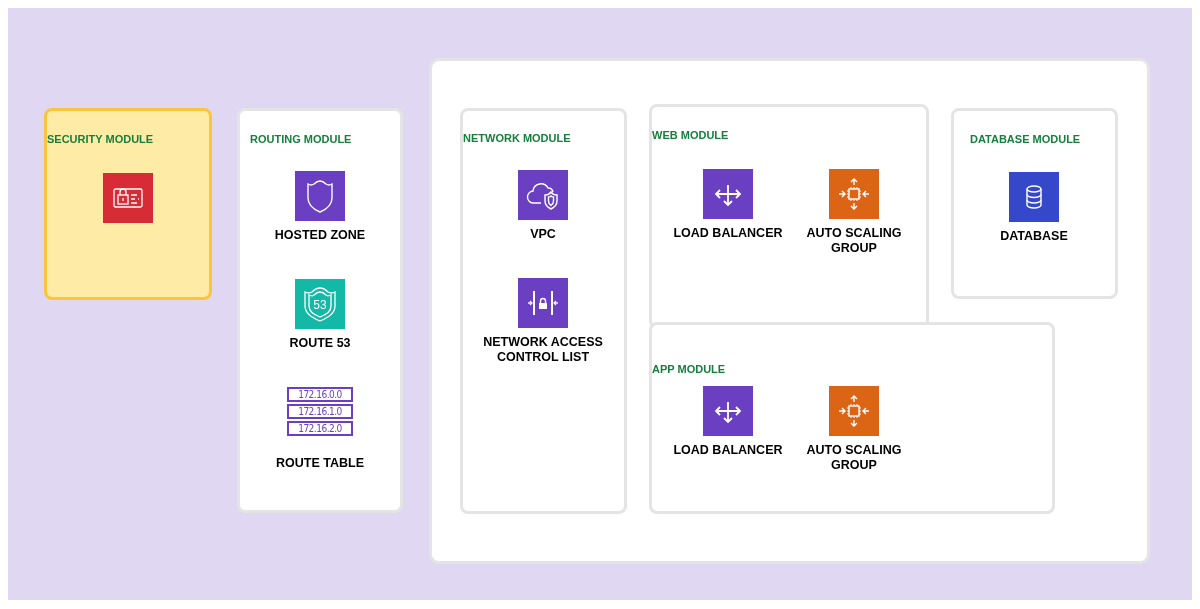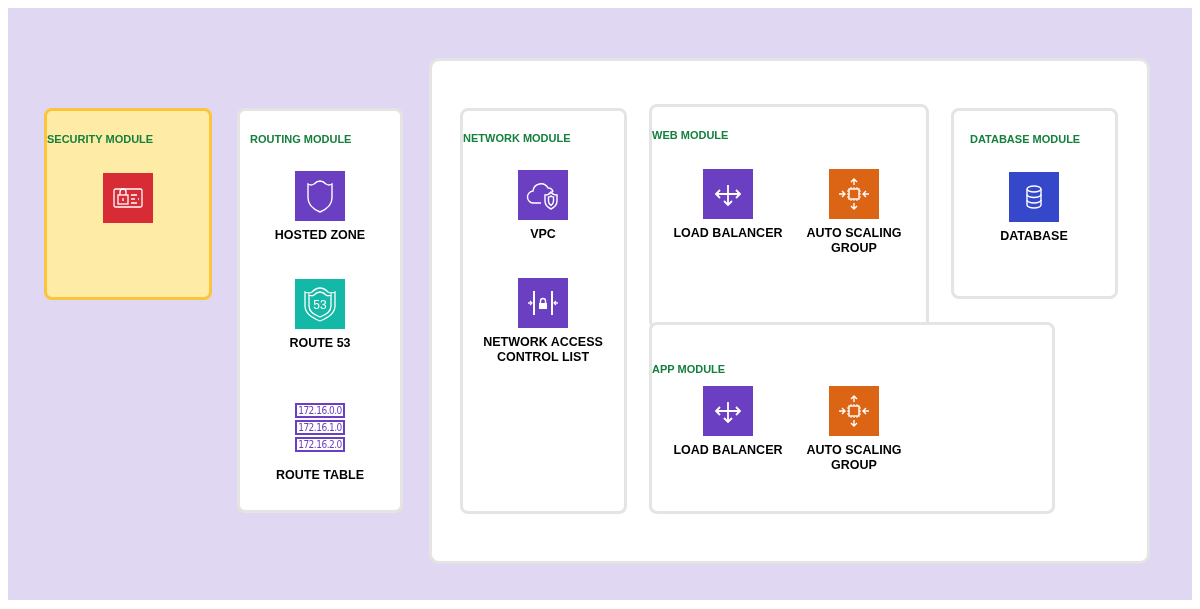--- a/index.html
+++ b/index.html
@@ -5,21 +5,21 @@
   html, body { margin: 0; padding: 0; background: #ffffff; }
   body { width: 1200px; height: 609px; position: relative; overflow: hidden; font-family: "Liberation Sans", sans-serif; }
   .canvas { position: absolute; left: 8px; top: 8px; width: 1184px; height: 592px; background: #e0d7f2; }
   .box { position: absolute; box-sizing: border-box; border-radius: 8px; background: #ffffff; border: 3px solid #e4e4e4; }
   .security { background: #feeca6; border-color: #fbc43c; }
   .title { position: absolute; left: 0; right: 0; text-align: left; font-weight: bold; font-size: 11px; color: #15803d; }
   .node { position: absolute; width: 140px; text-align: center; }
   .icon { width: 50px; height: 50px; margin: 0 auto; display: flex; align-items: center; justify-content: center; }
   .label { margin-top: 7px; font-weight: bold; font-size: 12.5px; line-height: 15px; color: #000000; }
   .label.dark { color: #222222; }
-  .rt { width: 50px; margin: 16px auto; }
+  .rt { width: 66px; margin: 0 auto; }
   .rt div { box-sizing: border-box; border: 2px solid #6a3fc2; color: #6a3fc2; font-size: 10px; height: 15px; line-height: 11px; text-align: center; margin-bottom: 2px; font-family: "DejaVu Sans Condensed","DejaVu Sans", sans-serif; letter-spacing: -0.5px; }
 </style>
 </head>
 <body>
 
 <div class="canvas"></div>
 
 <div class="box security" style="left:44px;top:108px;width:168px;height:192px;">
   <div class="title" style="top:22px;">SECURITY MODULE</div>
   <div class="node" style="left:11px;top:62px;">
@@ -54,21 +54,21 @@
       </svg>
     </div>
     <div class="label">ROUTE 53</div>
   </div>
   <div class="node" style="left:10px;top:276px;">
     <div class="rt">
       <div>172.16.0.0</div>
       <div>172.16.1.0</div>
       <div>172.16.2.0</div>
     </div>
-    <div class="label" style="margin-top:5px;">ROUTE TABLE</div>
+    <div class="label" style="margin-top:20px;">ROUTE TABLE</div>
   </div>
 </div>
 
 <div class="box" style="left:429px;top:58px;width:721px;height:506px;border-radius:10px;"></div>
 
 <div class="box" style="left:460px;top:108px;width:167px;height:406px;">
   <div class="title" style="top:21px;">NETWORK MODULE</div>
   <div class="node" style="left:10px;top:59px;">
     <div class="icon" style="background:#6a3fc2;">
       <svg width="36" height="36" viewBox="0 0 36 36" fill="none" stroke="#fff" stroke-width="1.4">

